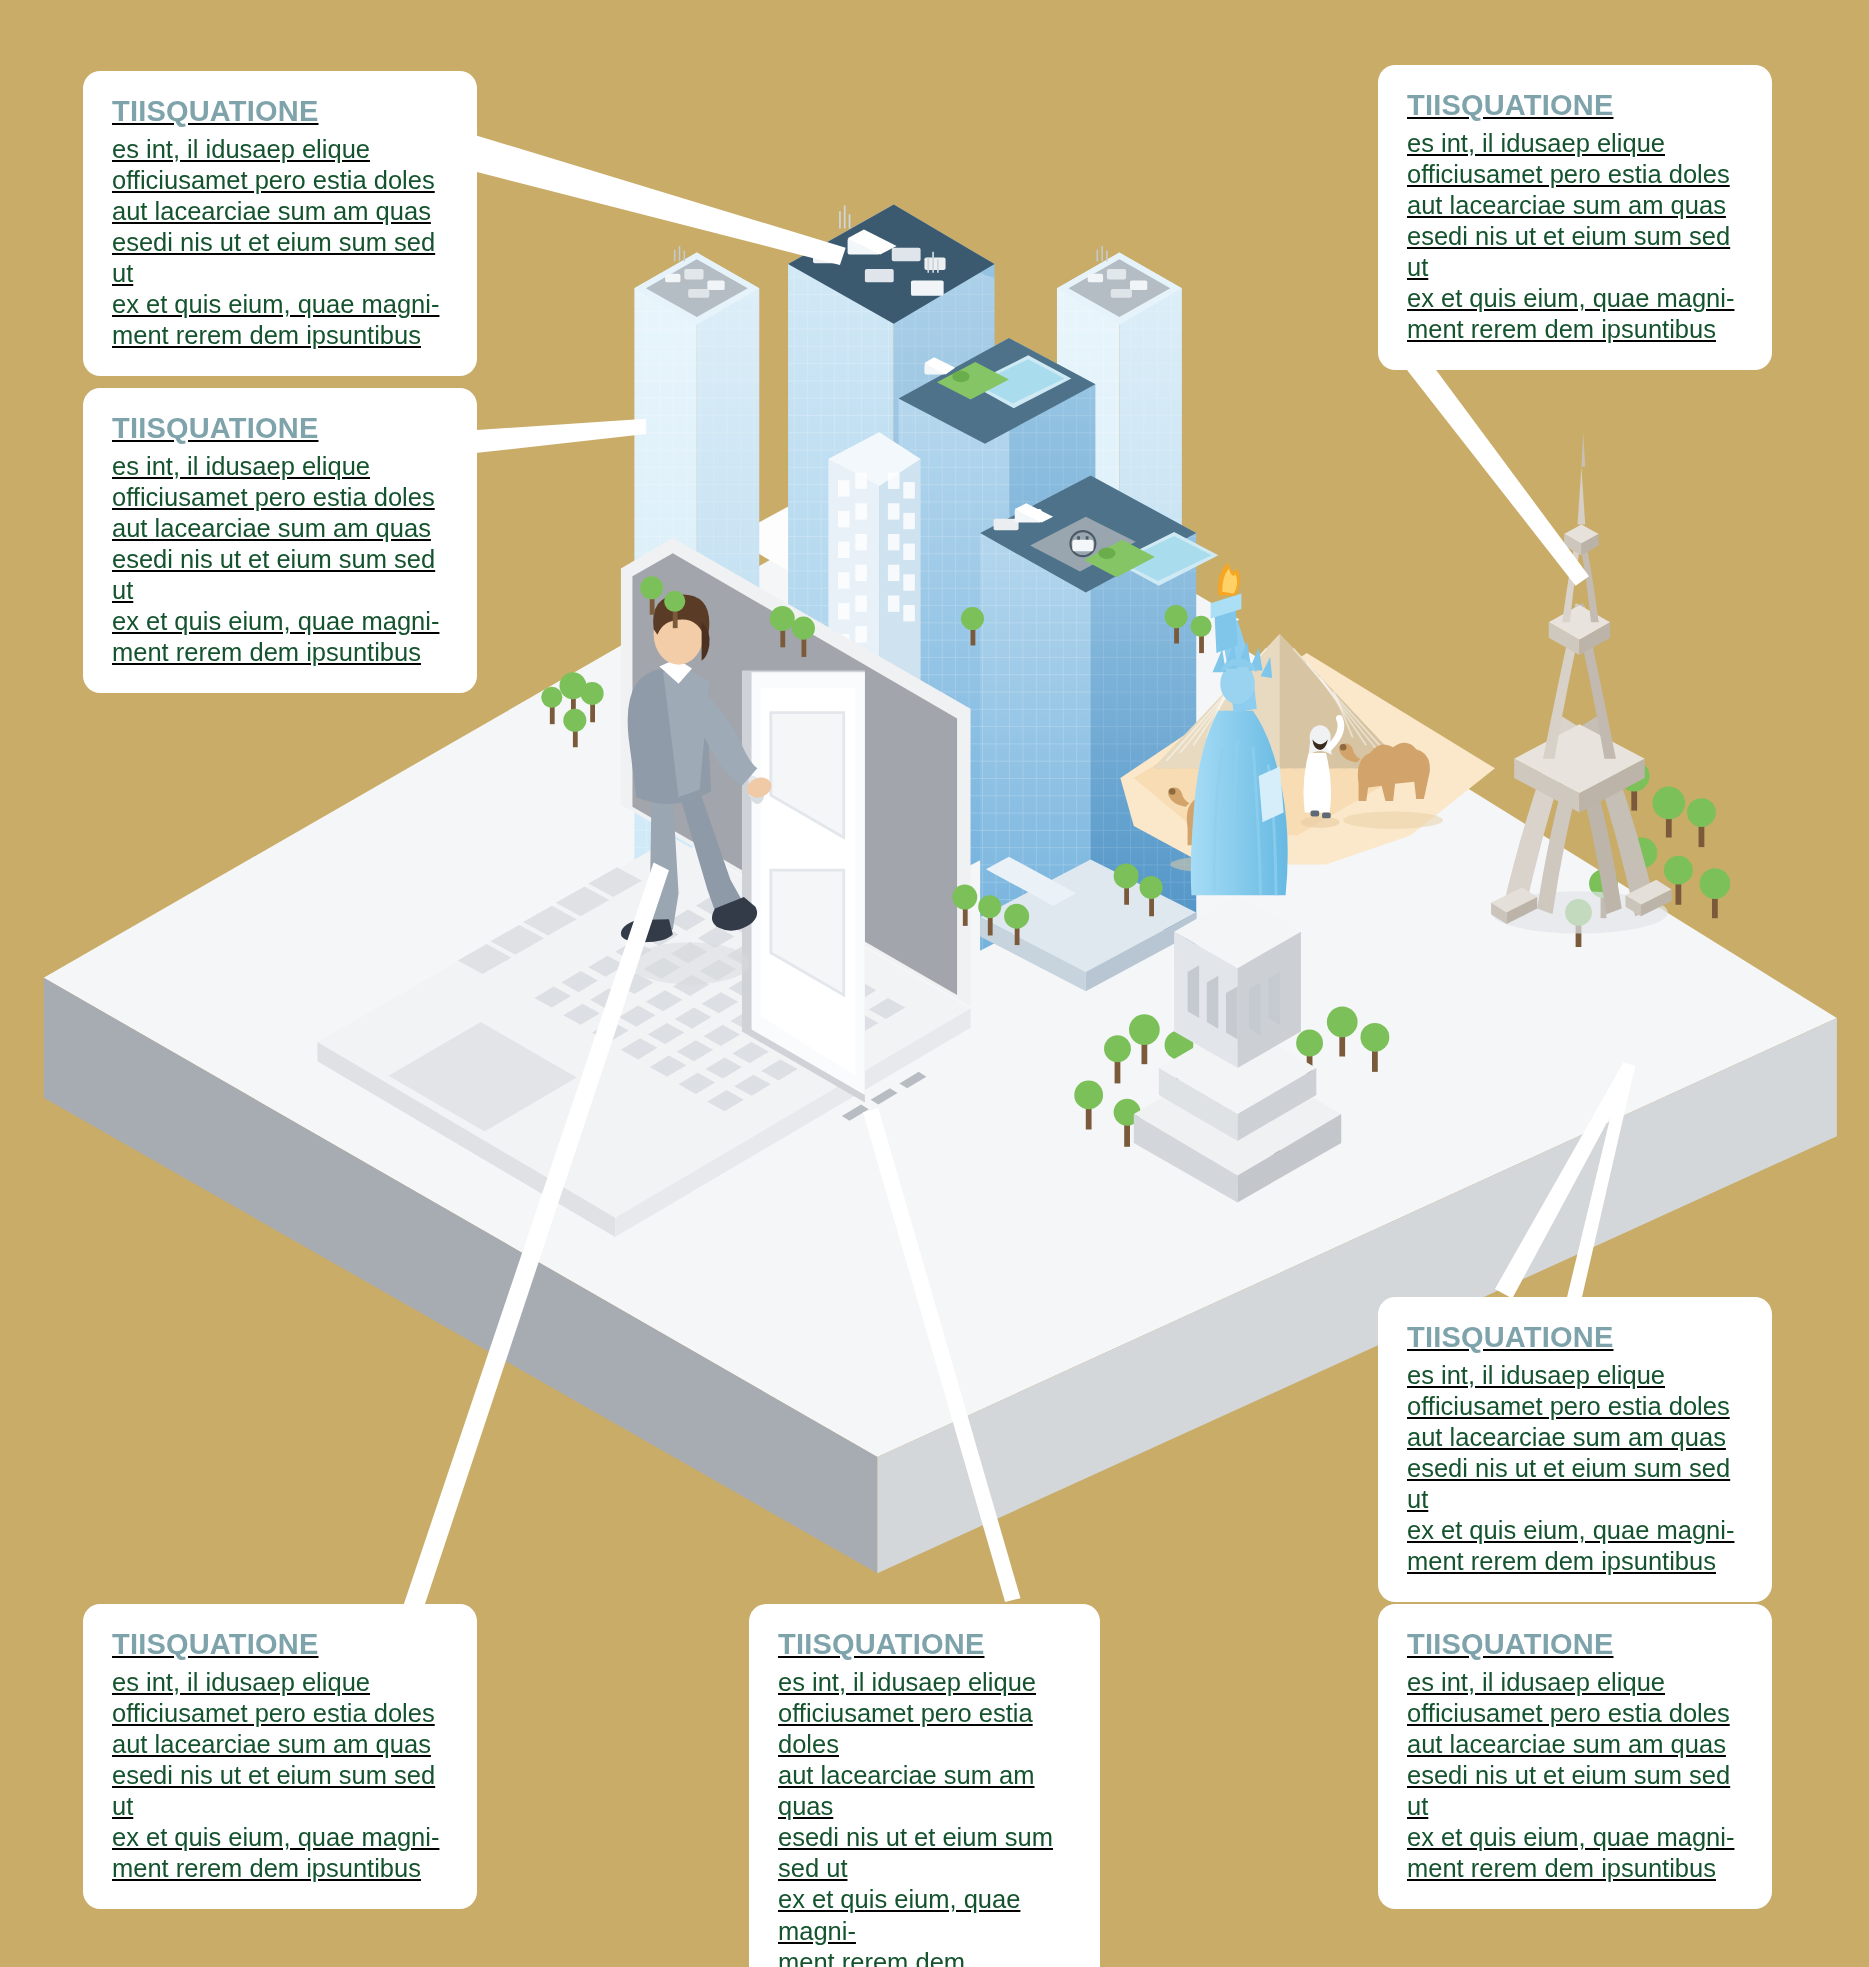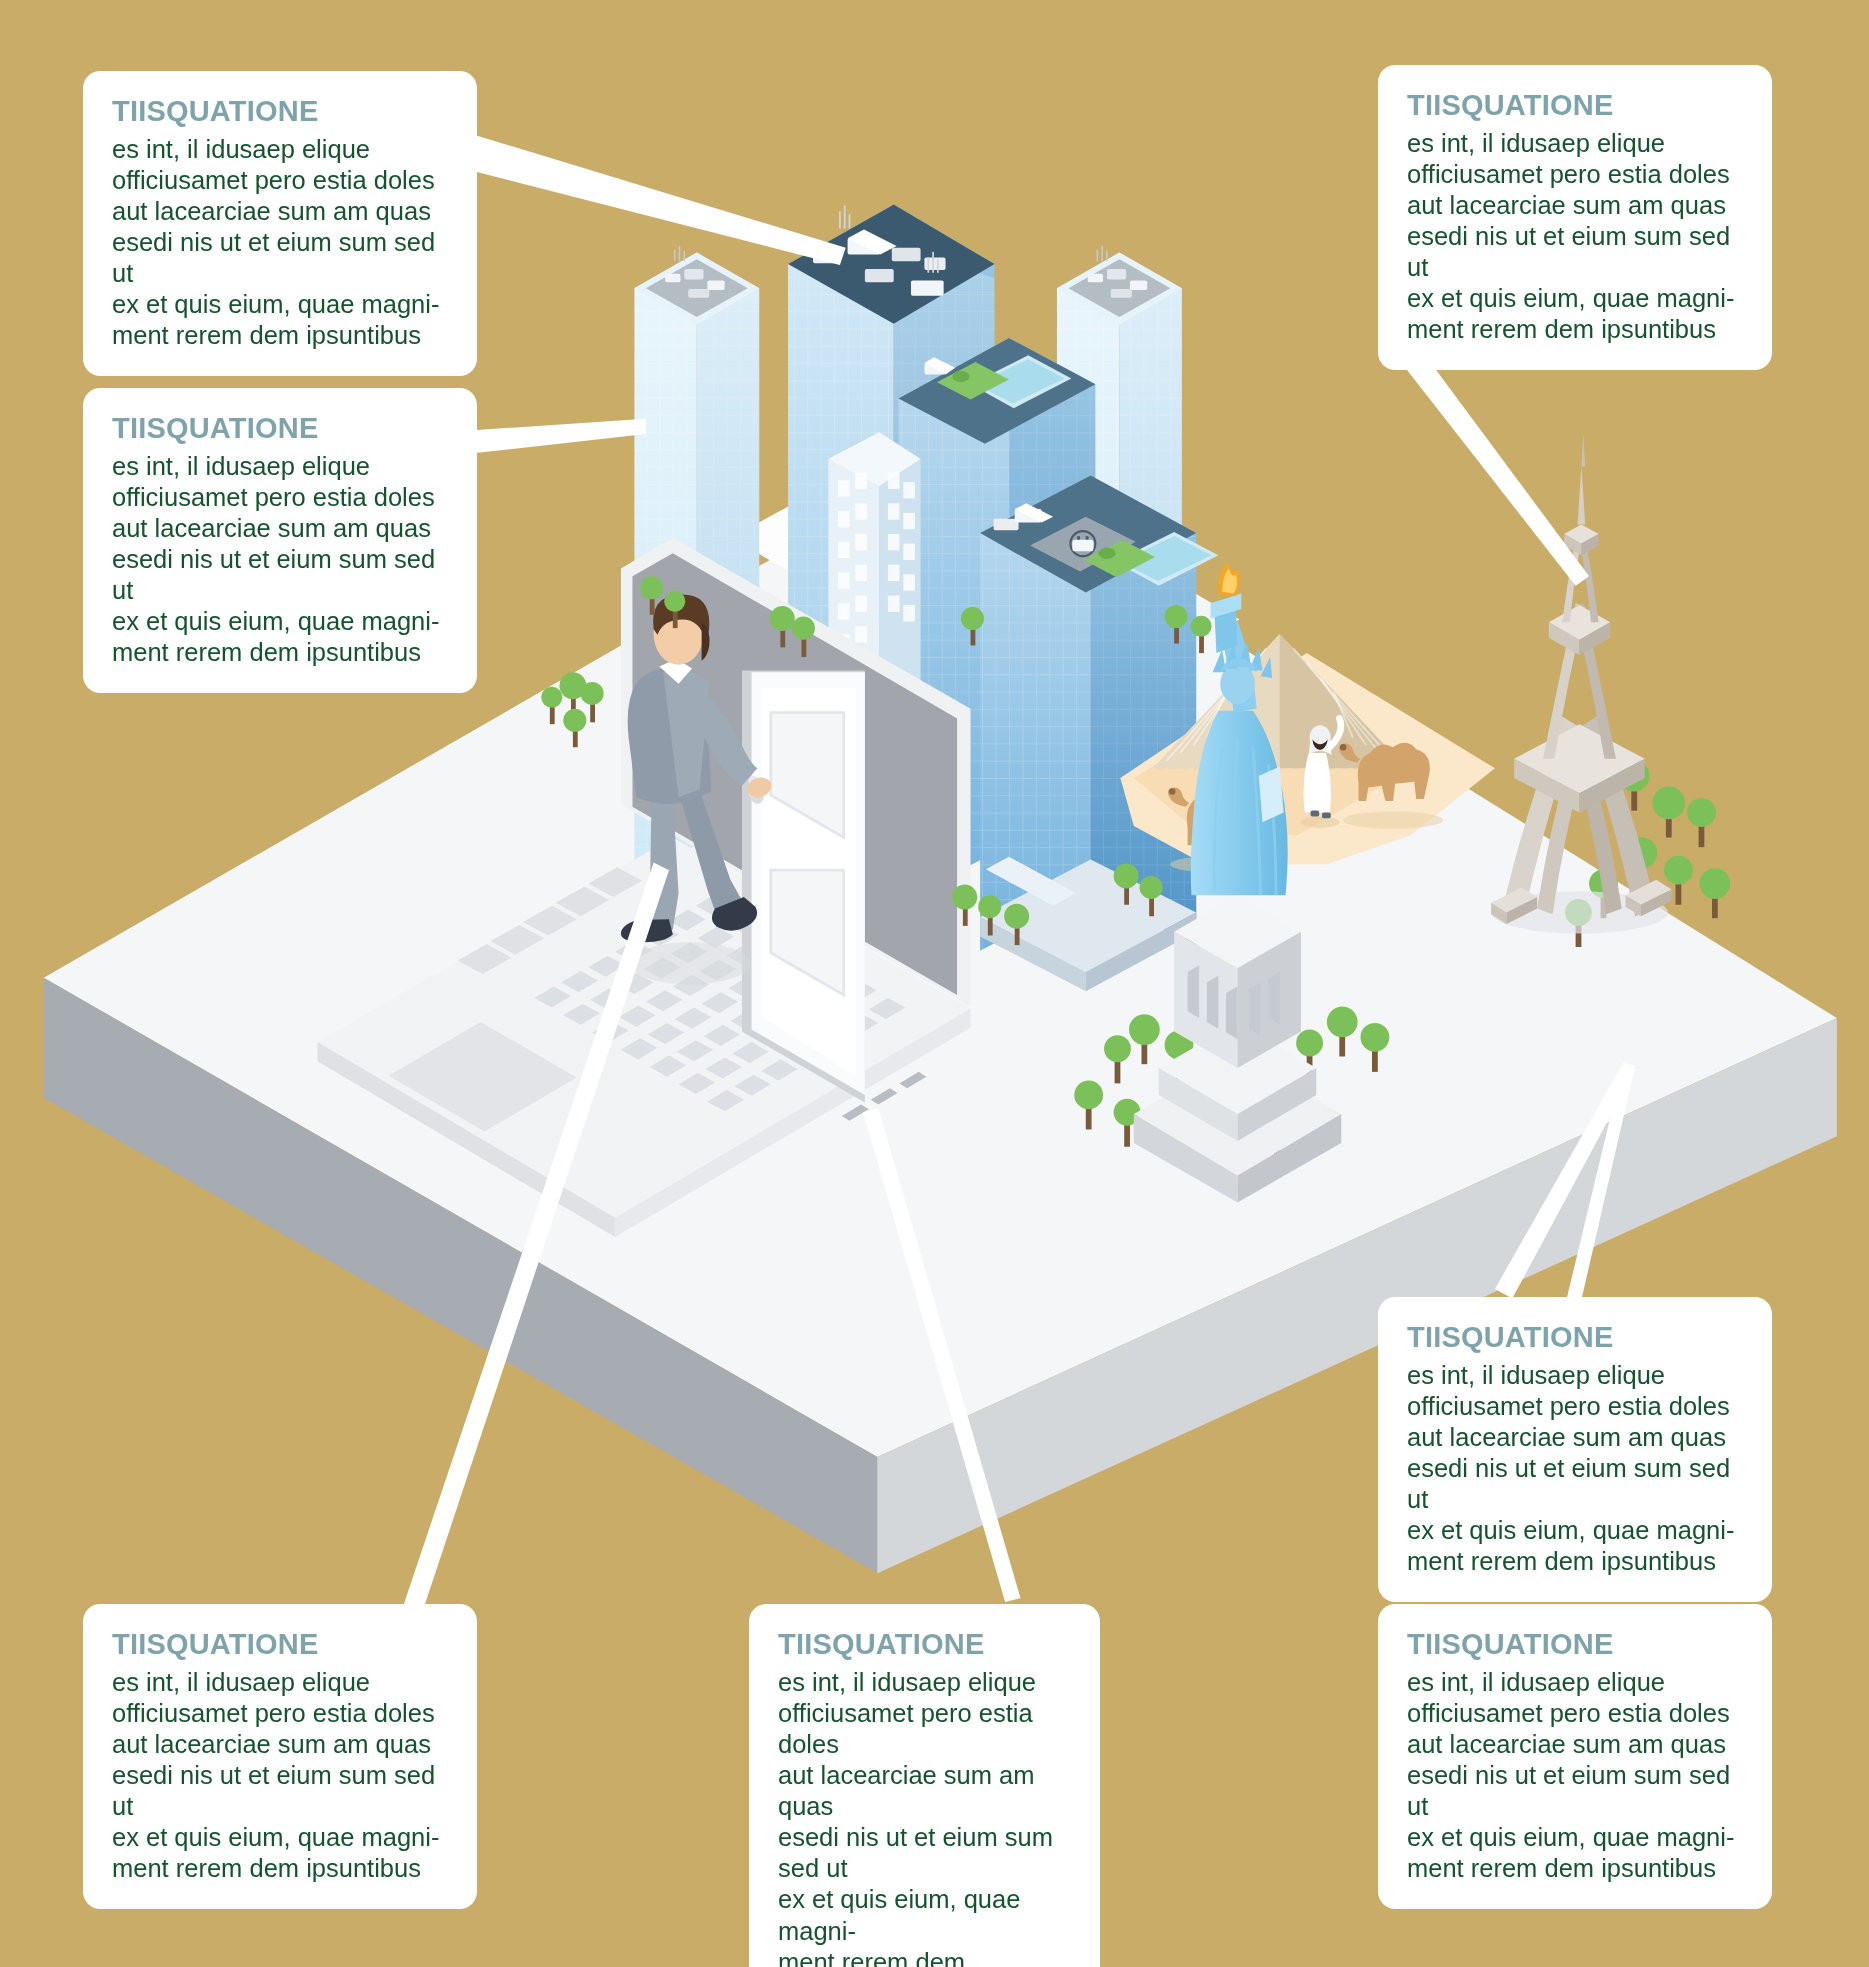--- a/index.html
+++ b/index.html
@@ -14,20 +14,21 @@
   .layer{position:absolute;left:0;top:0;width:1870px;height:1967px;}
 
   
   .callout{
     position:absolute;
     background:#ffffff;
     border-radius:17.3px;
     box-sizing:border-box;
     padding:25px 29px 25px 29px;
     z-index:40;
+    text-decoration:underline;
   }
   .callout .hd{
     font-size:29px;
     font-weight:bold;
     letter-spacing:0.2px;
     color:#7ea3ab;
     margin:0 0 5.8px 0;
     line-height:1.1;
     white-space:nowrap;
   }

